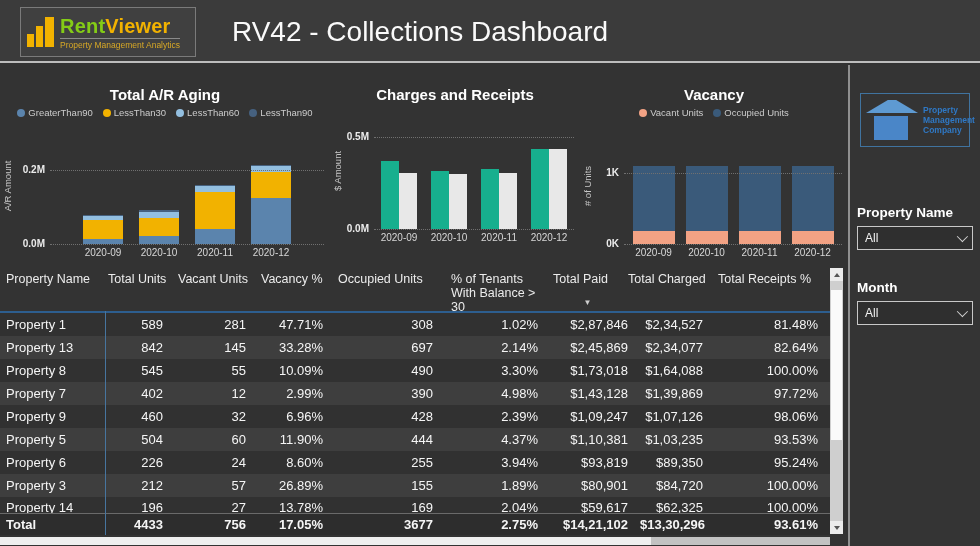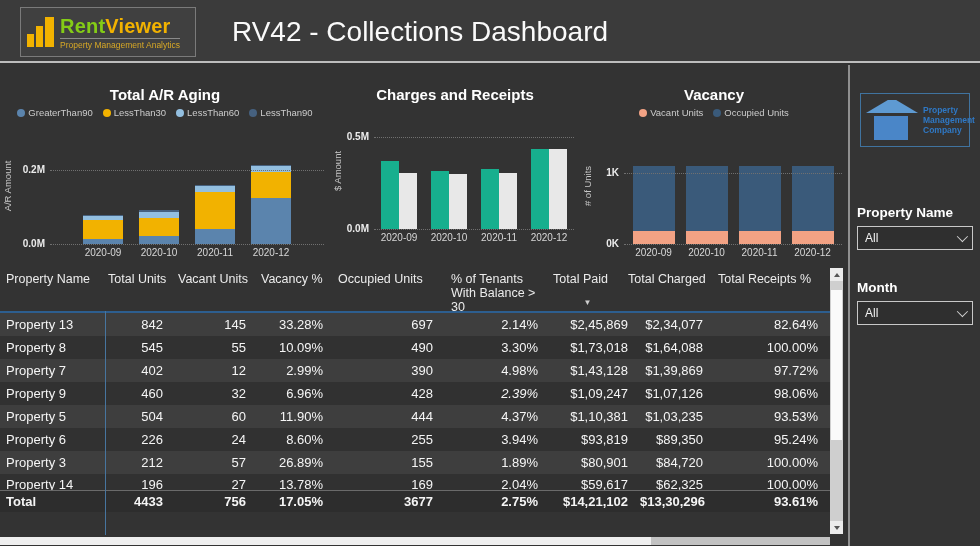--- a/index.html
+++ b/index.html
@@ -331,20 +331,31 @@
         <div class="th" style="width: 83px;"><span>Vacant Units</span></div>
         <div class="th" style="width: 77px;"><span>Vacancy %</span></div>
         <div class="th" style="width: 110px;"><span>Occupied Units</span></div>
         <div class="th wrap" style="width: 105px;"><span>% of Tenants With Balance &gt; 30</span></div>
         <div class="th" style="width: 75px;"><span>Total Paid</span><div class="sort-arrow">▼</div></div>
         <div class="th" style="width: 90px;"><span>Total Charged</span></div>
         <div class="th" style="width: 115px;"><span>Total Receipts %</span></div>
       </div>
     <div class="head-rule"></div>
     <div class="tbody">
+        <div class="tr odd">
+          <div class="td first" style="width: 105px;">Property 1</div>
+          <div class="td" style="width: 70px;">589</div>
+          <div class="td" style="width: 83px;">281</div>
+          <div class="td" style="width: 77px;">47.71%</div>
+          <div class="td" style="width: 110px;">308</div>
+          <div class="td" style="width: 105px;">1.02%</div>
+          <div class="td" style="width: 90px;">$2,87,846</div>
+          <div class="td" style="width: 75px;">$2,34,527</div>
+          <div class="td" style="width: 115px;">81.48%</div>
+        </div>
         <div class="tr even">
           <div class="td first" style="width: 105px;">Property 13</div>
           <div class="td" style="width: 70px;">842</div>
           <div class="td" style="width: 83px;">145</div>
           <div class="td" style="width: 77px;">33.28%</div>
           <div class="td" style="width: 110px;">697</div>
           <div class="td" style="width: 105px;">2.14%</div>
           <div class="td" style="width: 90px;">$2,45,869</div>
           <div class="td" style="width: 75px;">$2,34,077</div>
           <div class="td" style="width: 115px;">82.64%</div>
@@ -370,21 +381,21 @@
           <div class="td" style="width: 90px;">$1,43,128</div>
           <div class="td" style="width: 75px;">$1,39,869</div>
           <div class="td" style="width: 115px;">97.72%</div>
         </div>
         <div class="tr odd">
           <div class="td first" style="width: 105px;">Property 9</div>
           <div class="td" style="width: 70px;">460</div>
           <div class="td" style="width: 83px;">32</div>
           <div class="td" style="width: 77px;">6.96%</div>
           <div class="td" style="width: 110px;">428</div>
-          <div class="td" style="width: 105px; font-style: italic;">2.39%</div>
+          <div class="td" style="width: 105px;">2.39%</div>
           <div class="td" style="width: 90px;">$1,09,247</div>
           <div class="td" style="width: 75px;">$1,07,126</div>
           <div class="td" style="width: 115px;">98.06%</div>
         </div>
         <div class="tr even">
           <div class="td first" style="width: 105px;">Property 5</div>
           <div class="td" style="width: 70px;">504</div>
           <div class="td" style="width: 83px;">60</div>
           <div class="td" style="width: 77px;">11.90%</div>
           <div class="td" style="width: 110px;">444</div>

